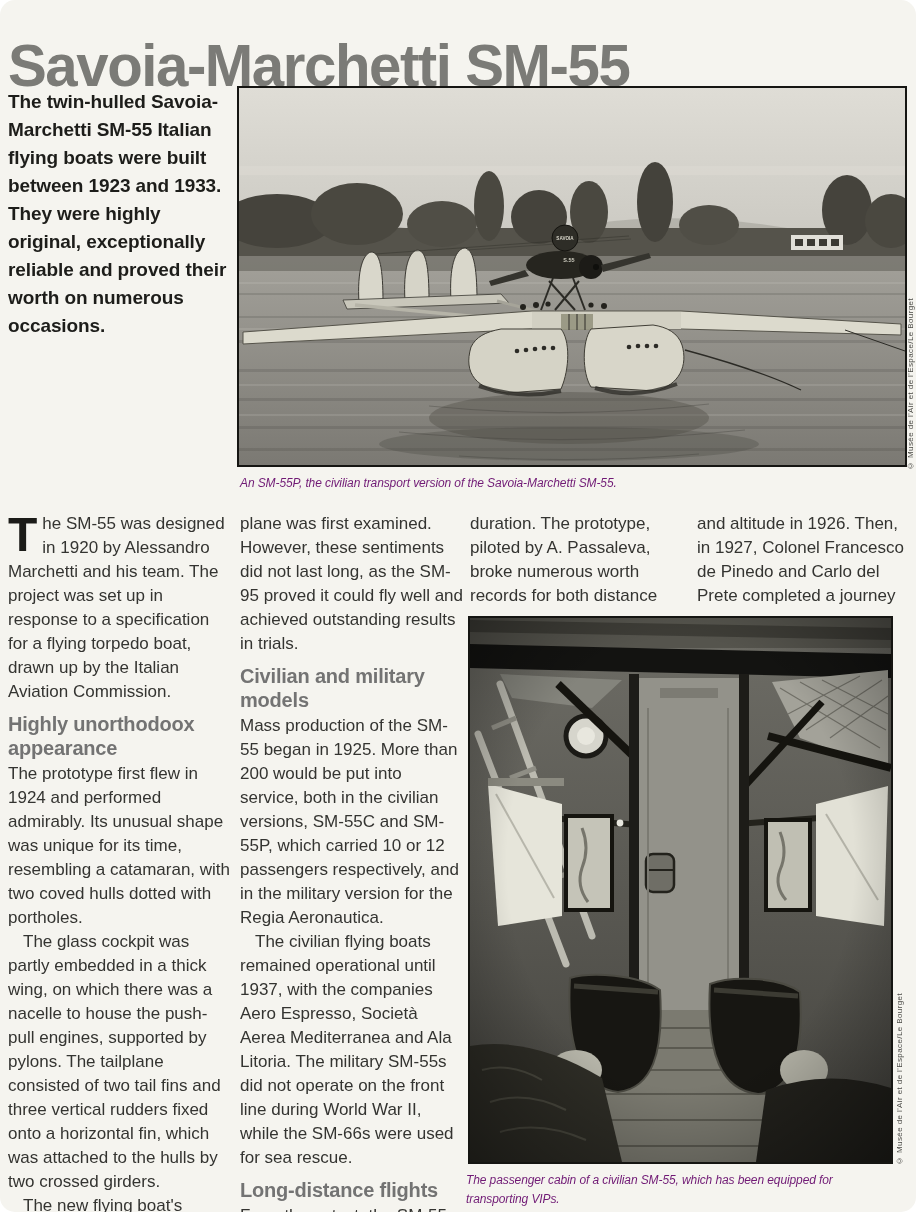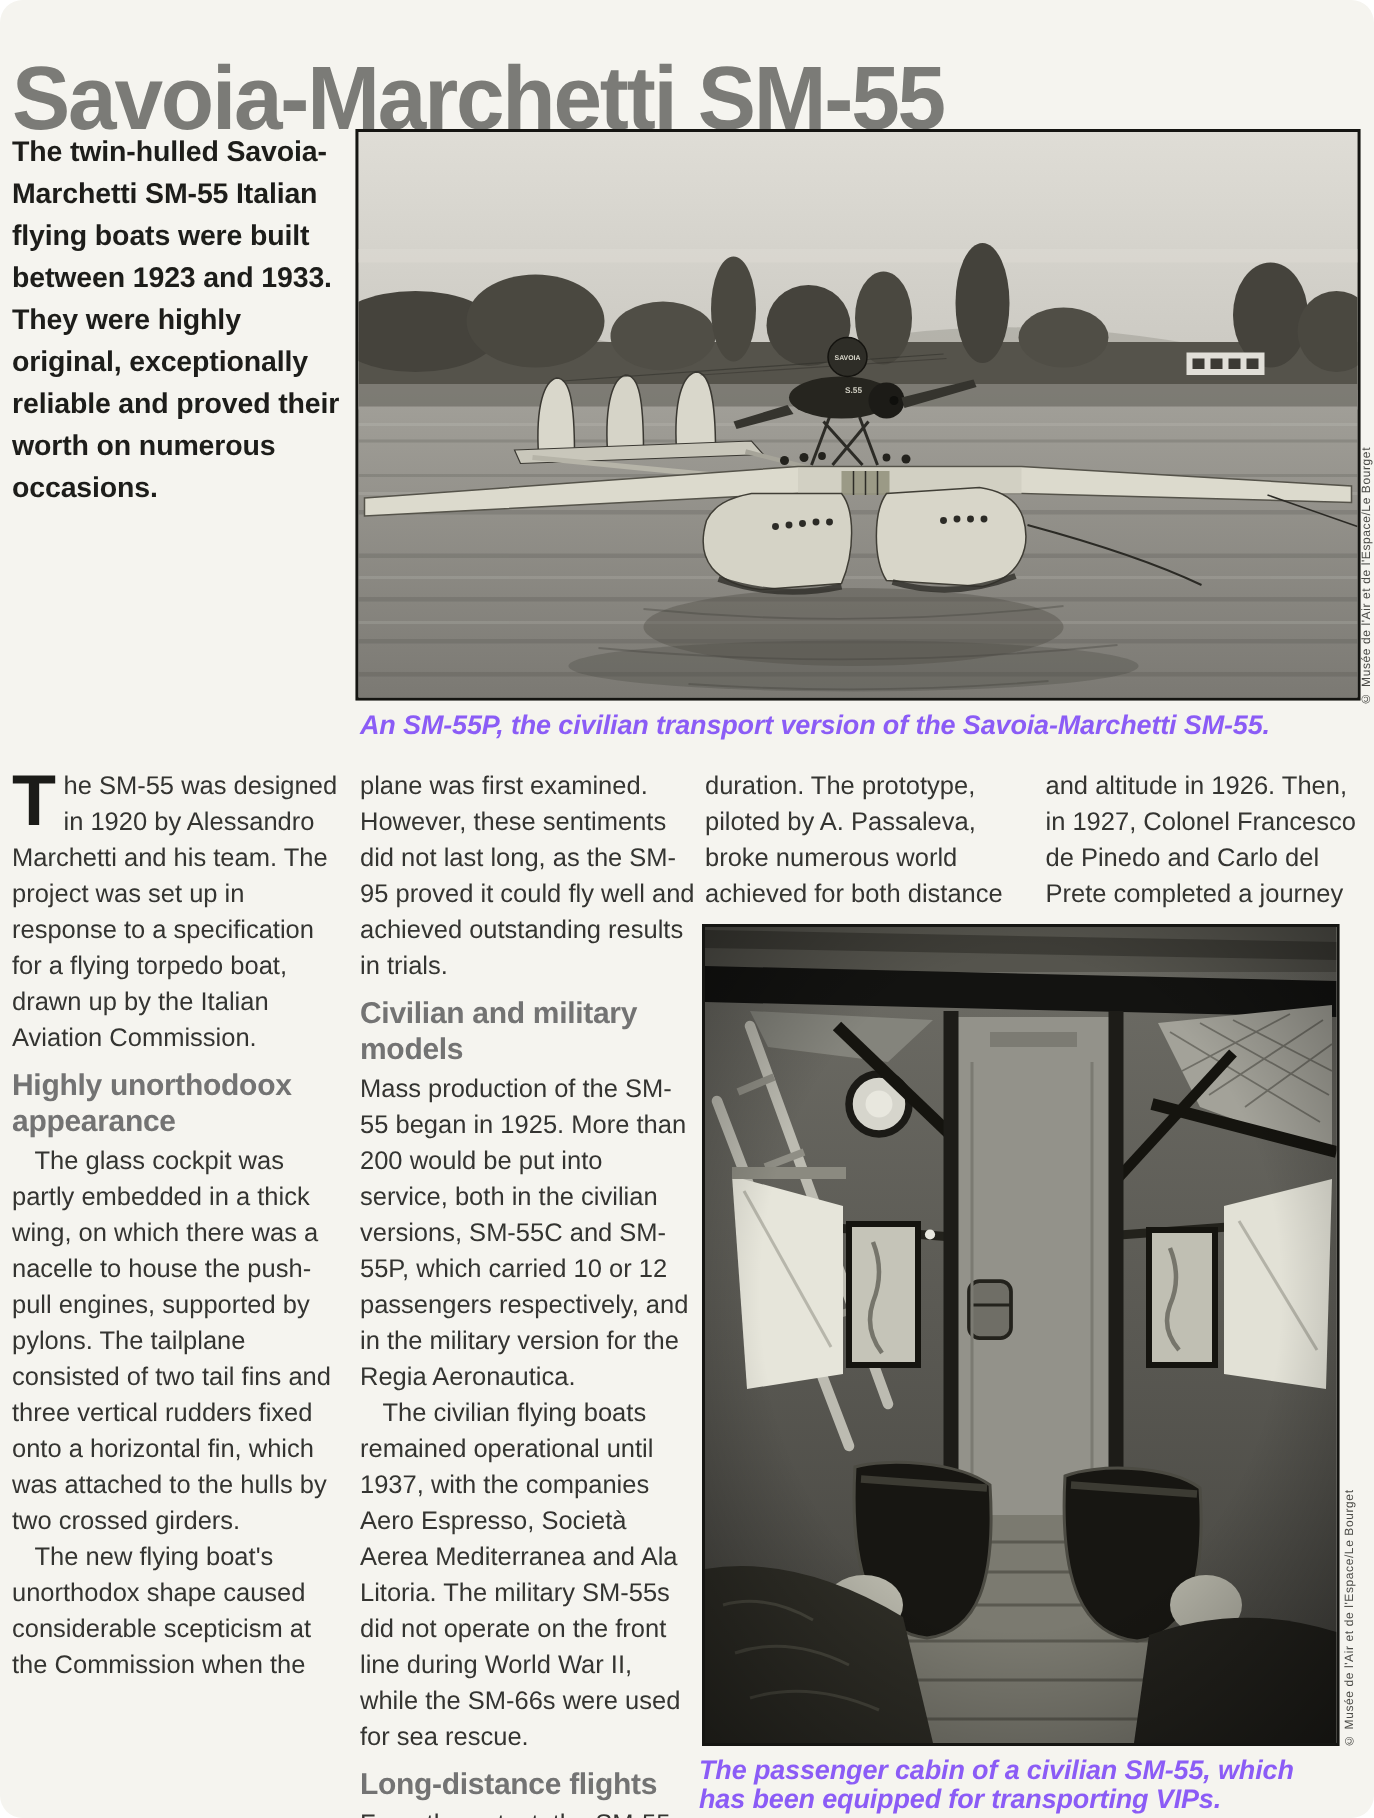--- a/index.html
+++ b/index.html
@@ -17,22 +17,22 @@
   .intro{
     position:absolute; left:8px; top:88px; width:220px;
     font-size:19px; line-height:28px; font-weight:700; color:#1d1d1a; letter-spacing:-.1px;
   }
   
   .photo{ position:absolute; border:2px solid #151512; background:#b9b7b0; box-sizing:border-box; }
   .photo svg{ display:block; width:100%; height:100%; }
   .photo1{ left:237px; top:86px; width:670px; height:381px; }
   .photo2{ left:468px; top:616px; width:425px; height:548px; }
   .caption{
-    position:absolute; font-size:18px; font-weight:700; font-style:italic;
-    color:#8b5cf6; line-height:19px; letter-spacing:-.1px;
+    position:absolute; font-size:12px; font-weight:400; font-style:italic;
+    color:#701a75; line-height:19px; letter-spacing:-.1px;
   }
   .caption1{ left:240px; top:474px; width:666px; }
   .caption2{ left:466px; top:1171px; width:432px; }
   .credit{
     position:absolute; writing-mode:vertical-rl; transform:rotate(180deg);
     font-size:8px; color:#4a4a46; letter-spacing:.4px; white-space:nowrap;
   }
   .credit1{ left:906px; top:230px; height:240px; }
   .credit2{ left:895px; top:925px; height:240px; }
   
@@ -184,35 +184,36 @@
           <path d="M220,368 Q340,376 460,366"></path>
       </g>
     </svg>
   </figure>
   <div class="credit credit1">© Musée de l'Air et de l'Espace/Le Bourget</div>
   <figcaption class="caption caption1">An SM-55P, the civilian transport version of the Savoia-Marchetti SM-55.</figcaption>
 
   <div class="col col1">
     <p><span class="dropcap">T</span><span>he SM-55 was designed in 1920 by Alessandro Marchetti and his team. The project was set up in response to a specification for a flying torpedo boat, drawn up by the Italian Aviation Commission.</span></p>
     <h3 class="subhead">Highly unorthodoox appearance</h3>
+    <p>The prototype first flew in 1924 and performed admirably. Its unusual shape was unique for its time, resembling a catamaran, with two coved hulls dotted with portholes.</p>
     <p class="indent">The glass cockpit was partly embedded in a thick wing, on which there was a nacelle to house the push-pull engines, supported by pylons. The tailplane consisted of two tail fins and three vertical rudders fixed onto a horizontal fin, which was attached to the hulls by two crossed girders.</p>
     <p class="indent">The new flying boat's unorthodox shape caused considerable scepticism at the Commission when the</p>
   </div>
 
   <div class="col col2">
     <p>plane was first examined. However, these sentiments did not last long, as the SM-95 proved it could fly well and achieved outstanding results in trials.</p>
     <h3 class="subhead">Civilian and military models</h3>
     <p>Mass production of the SM-55 began in 1925. More than 200 would be put into service, both in the civilian versions, SM-55C and SM-55P, which carried 10 or 12 passengers respectively, and in the military version for the Regia Aeronautica.</p>
     <p class="indent">The civilian flying boats remained operational until 1937, with the companies Aero Espresso, Società Aerea Mediterranea and Ala Litoria. The military SM-55s did not operate on the front line during World War II, while the SM-66s were used for sea rescue.</p>
     <h3 class="subhead">Long-distance flights</h3>
     <p>From the outset, the SM-55 showed a remarkable aptitude for flights of long</p>
   </div>
 
   <div class="col col3">
-    <p>duration. The prototype, piloted by A. Passaleva, broke numerous world achieved for both distance</p>
+    <p>duration. The prototype, piloted by A. Passaleva, broke numerous worth records for both distance</p>
   </div>
 
   <div class="col col4">
     <p>and altitude in 1926. Then, in 1927, Colonel Francesco de Pinedo and Carlo del Prete completed a journey</p>
   </div>
 
   <figure class="photo photo2" style="margin:0;">
     <svg viewBox="0 0 421 544" preserveAspectRatio="none">
       <defs>
         <linearGradient id="cab" x1="0" y1="0" x2="0" y2="1">

